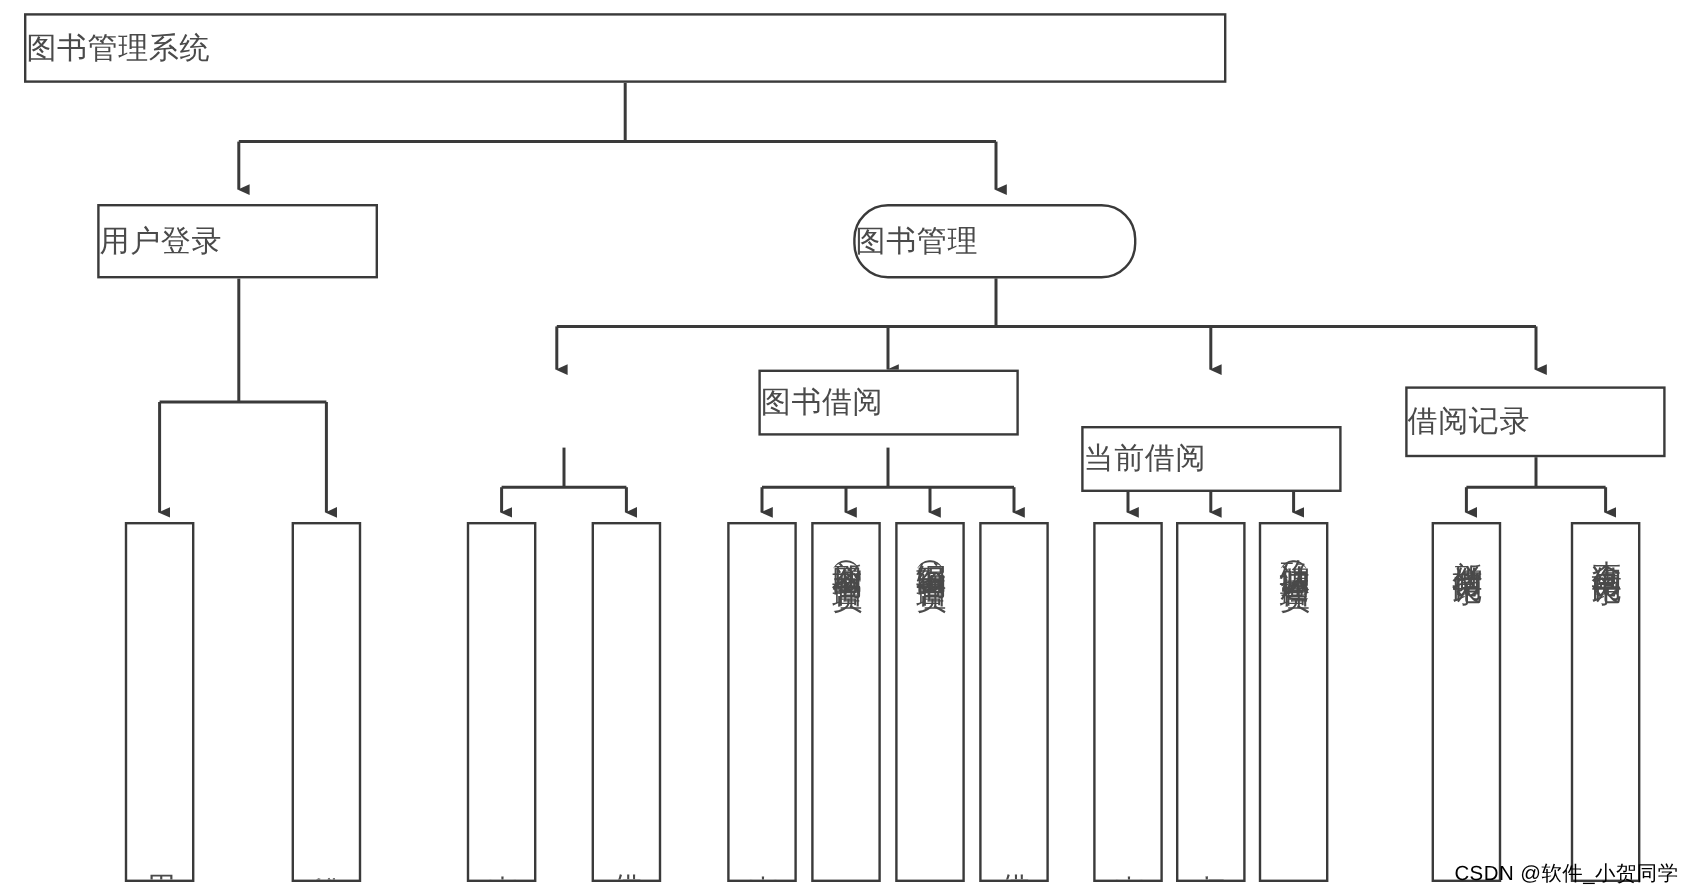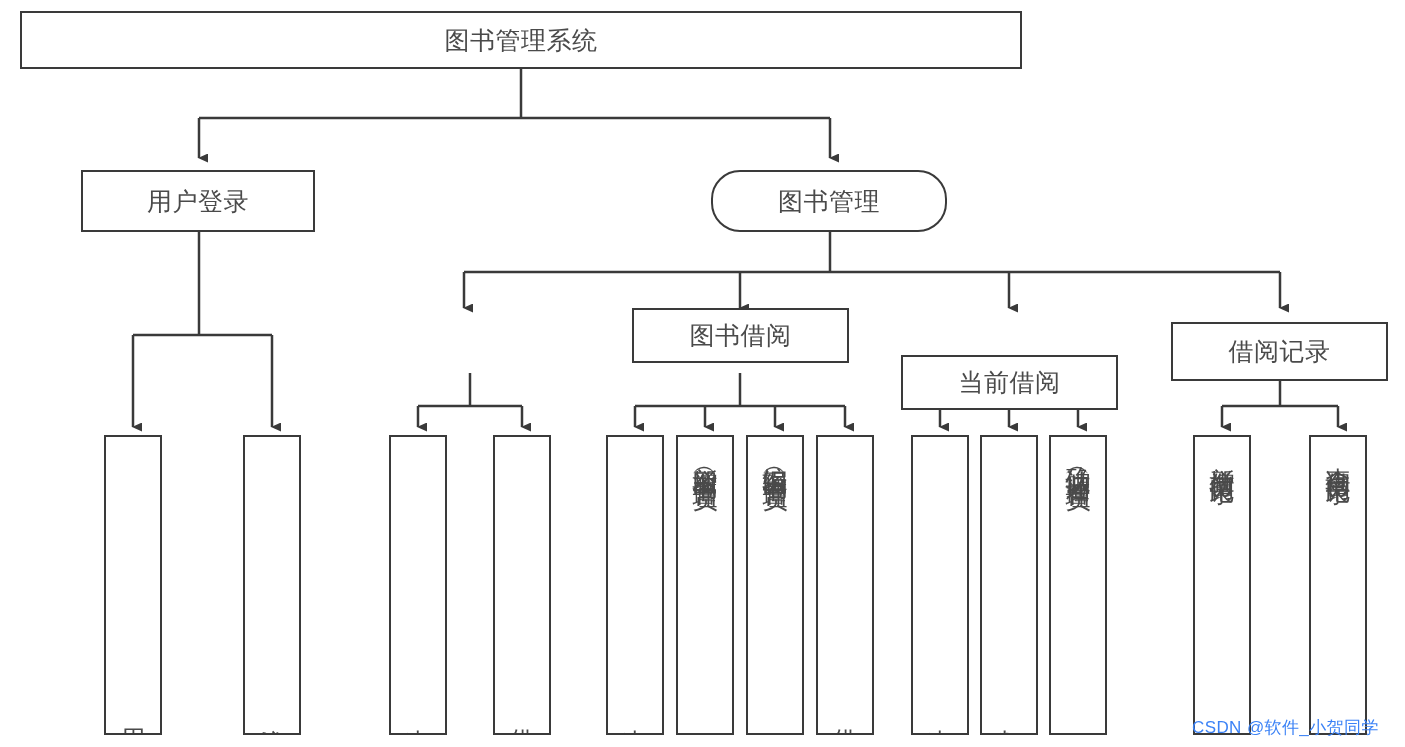--- a/index.html
+++ b/index.html
@@ -24,21 +24,21 @@
     width: 1405px;
     height: 747px;
   }
   .node {
     position: absolute;
     box-sizing: border-box;
     background: #ffffff;
     border: 2.5px solid #3a3a3a;
     display: flex;
     align-items: center;
-    justify-content: center;
+    justify-content: flex-start;
     overflow: hidden;
   }
   .node-label {
     color: #4a4a4a;
     white-space: nowrap;
     line-height: 1.08;
   }
   .node.horizontal .node-label {
     font-size: 25px;
     letter-spacing: 0.5px;
@@ -57,25 +57,26 @@
     padding-top: 10px;
   }
   .node.vertical .node-label {
     writing-mode: vertical-rl;
     text-orientation: upright;
     font-size: 25px;
     letter-spacing: 3px;
   }
   .watermark {
     position: absolute;
-    color: #3b82f6;
+    color: #000000;
     font-size: 17px;
     white-space: nowrap;
     pointer-events: none;
     letter-spacing: 0.4px;
+    margin-left: 20px;
   }
 </style>
 </head>
 <body>
 
 <div id="diagram-root">
 
   <svg class="connectors" viewBox="0 0 1405 747">
     <defs>
       <marker id="arrowhead" markerWidth="9" markerHeight="10" refX="4.5" refY="9" orient="auto" markerUnits="userSpaceOnUse">

